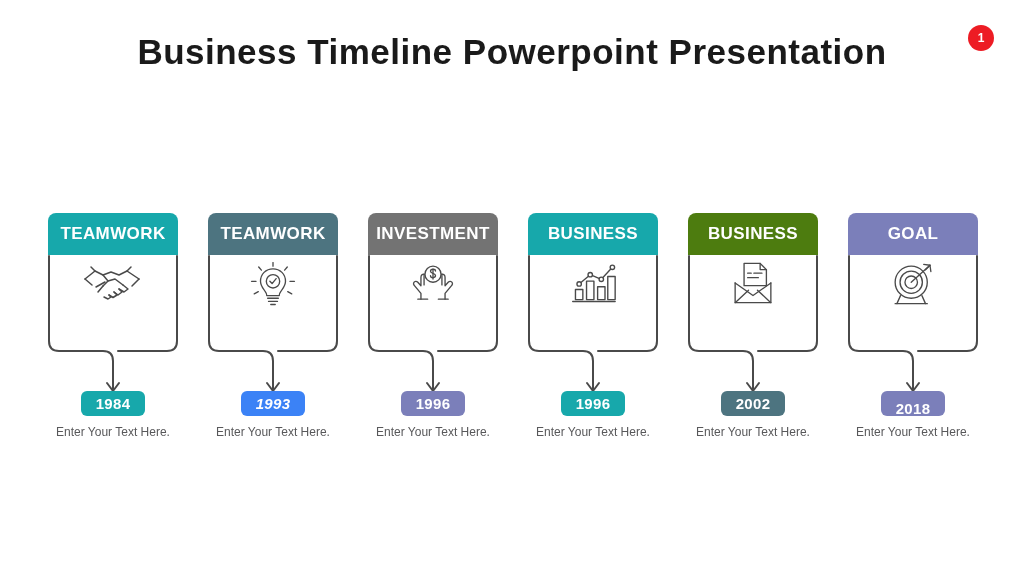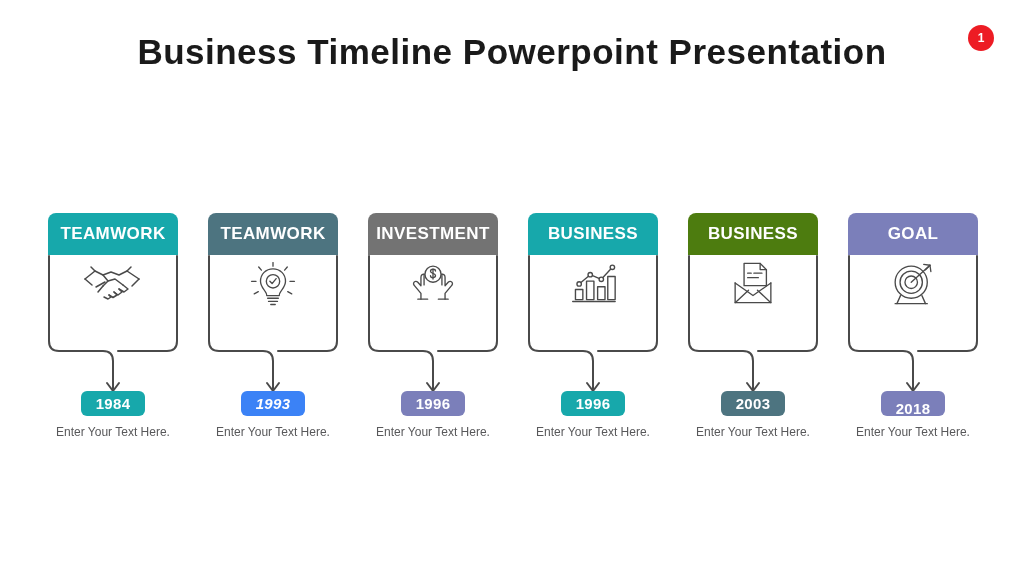--- a/index.html
+++ b/index.html
@@ -307,21 +307,21 @@
       <path d="M29 15 L38 15"></path>
       <path d="M22 20 L34 20"></path>
       <path d="M8 26 L28 40 L48 26"></path>
       <path d="M8 26 L8 48 L48 48 L48 26"></path>
       <path d="M8 48 L23 34"></path>
       <path d="M48 48 L33 34"></path>
     </g>
   </svg>
       </div>
       <div class="year-badge" style="background: rgb(77, 116, 128);">
-        <span class="year-badge-label">2003</span>
+        <span class="year-badge-label">2002</span>
       </div>
       <div class="card-caption">Enter Your Text Here.</div>
     </div>
     <div class="timeline-card">
       <div class="card-header" style="background: rgb(123, 127, 186);">
         <span class="card-header-label">GOAL</span>
       </div>
       <svg class="card-frame" viewBox="0 0 130 152" width="130" height="152">
         <g fill="none" stroke="#4a4a4a" stroke-width="2" stroke-linecap="round" stroke-linejoin="round">
           <path d="M129 1 L129 86 Q129 96 119 96 L70 96"></path>

